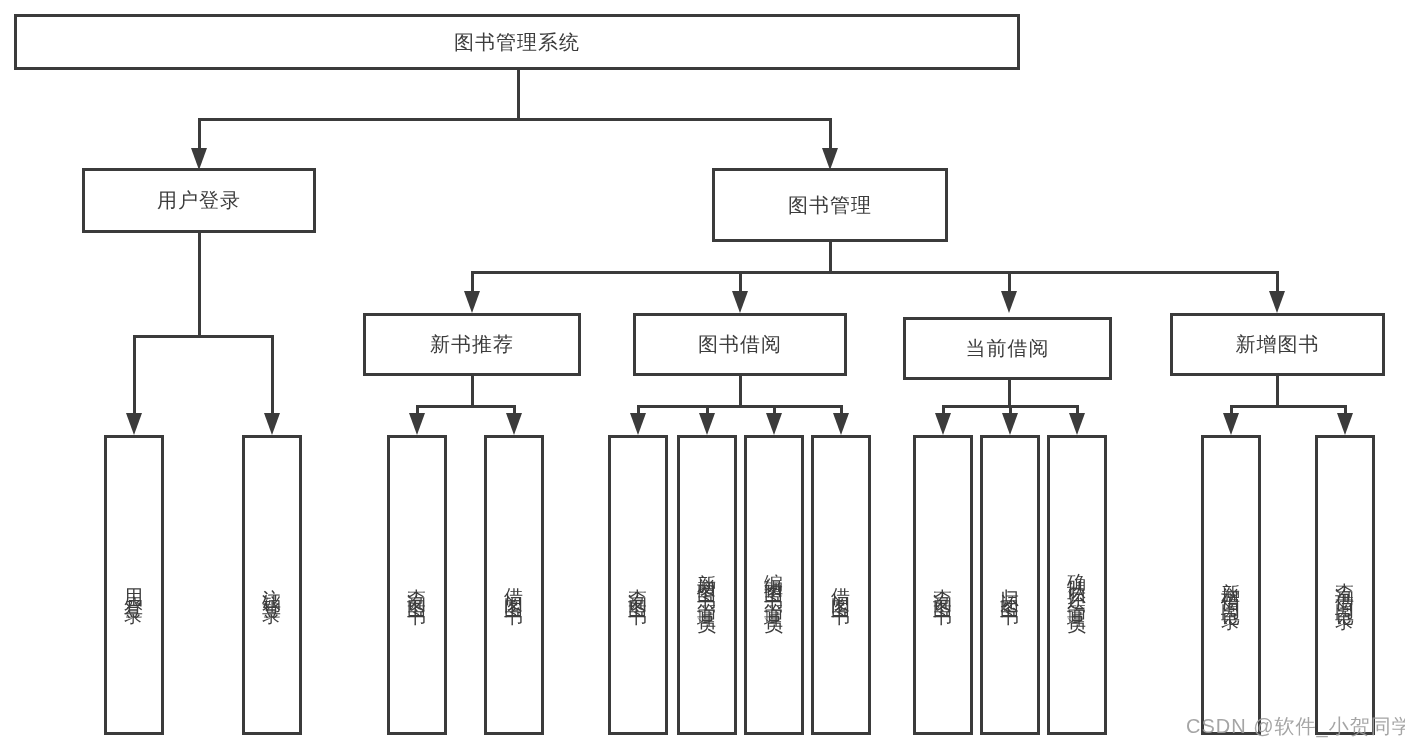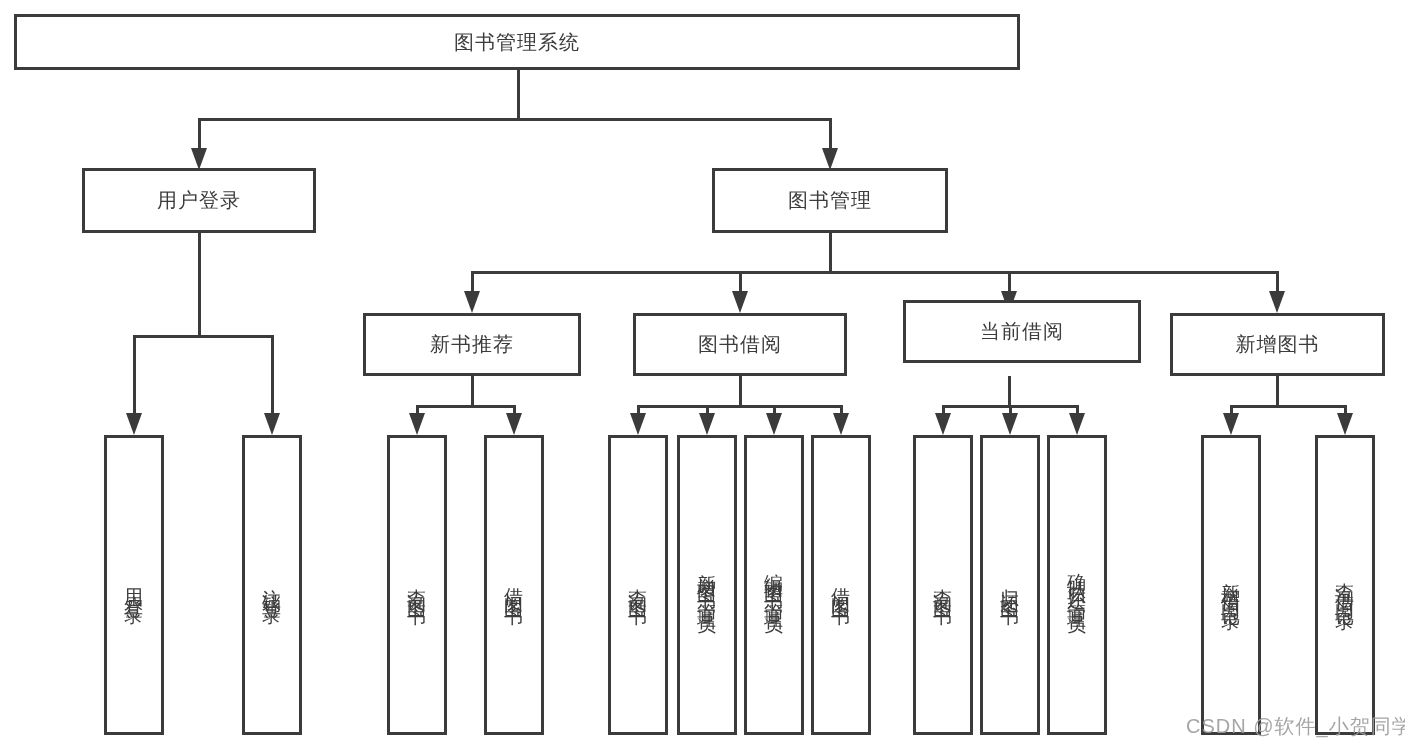--- a/index.html
+++ b/index.html
@@ -119,31 +119,31 @@
   <div class="arrow" style="left:1223px;top:413px"></div>
   <div class="arrow" style="left:1337px;top:413px"></div>
 
   <div class="node" style="left:14px;top:14px;width:1006px;height:56px">
     <span class="label">图书管理系统</span>
   </div>
 
   <div class="node" style="left:82px;top:168px;width:234px;height:65px">
     <span class="label">用户登录</span>
   </div>
-  <div class="node" style="left:712px;top:168px;width:236px;height:65px">
+  <div class="node" style="left:712px;top:168px;width:236px;height:74px">
     <span class="label">图书管理</span>
   </div>
 
   <div class="node" style="left:633px;top:313px;width:214px;height:63px">
     <span class="label">图书借阅</span>
   </div>
   <div class="node" style="left:363px;top:313px;width:218px;height:63px">
     <span class="label">新书推荐</span>
   </div>
-  <div class="node" style="left:903px;top:300px;width:238px;height:63px">
+  <div class="node" style="left:903px;top:317px;width:209px;height:63px">
     <span class="label">当前借阅</span>
   </div>
   <div class="node" style="left:1170px;top:313px;width:215px;height:63px">
     <span class="label">新增图书</span>
   </div>
 
   <div class="node leaf" style="left:104px;top:435px;width:60px;height:300px">
     <span class="label">用户登录</span>
   </div>
   <div class="node leaf" style="left:242px;top:435px;width:60px;height:300px">

